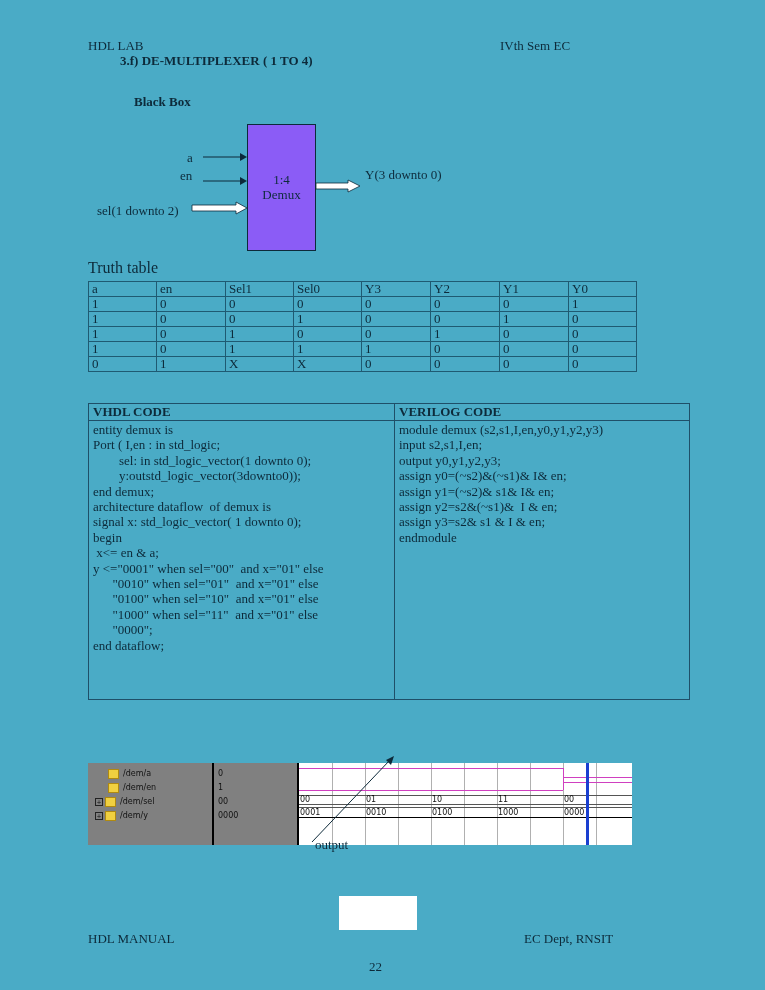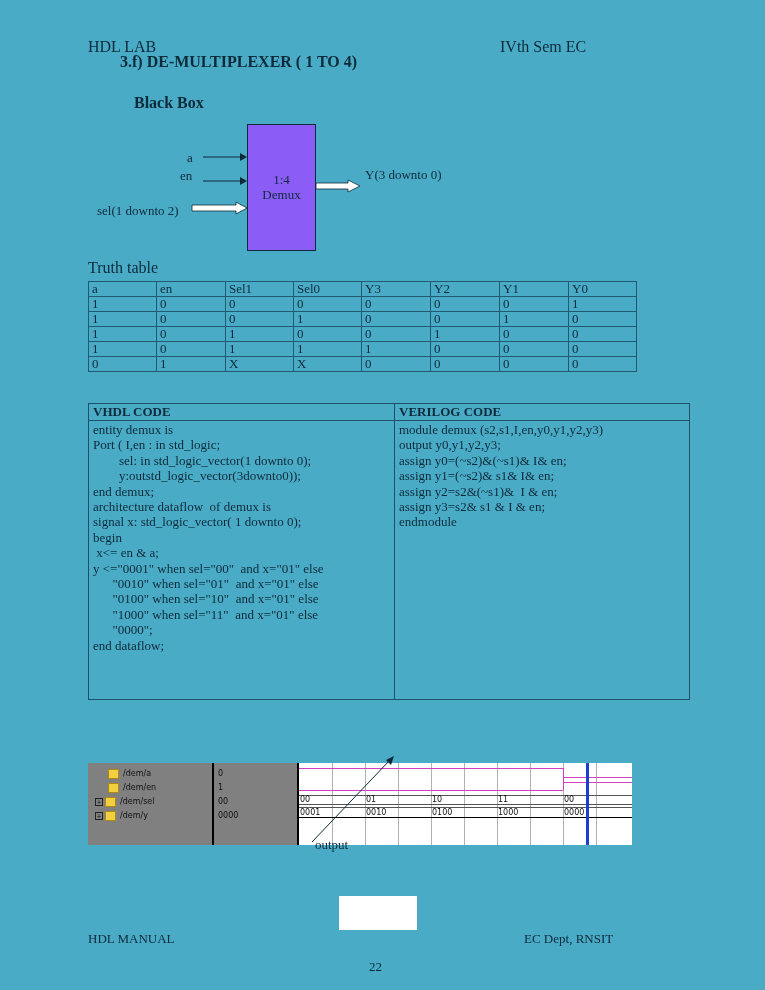--- a/index.html
+++ b/index.html
@@ -1,21 +1,21 @@
 <!DOCTYPE html>
 <html><head>
   <meta charset="utf-8">
   <style>
     html, body { margin:0; padding:0; }
     body {
       width:765px; height:990px; background:#4aabc6; position:relative; overflow:hidden;
       font-family:"Liberation Serif", serif; color:#0d2a3a;
     }
     .abs { position:absolute; }
-    .hdr { font-size:16px; }
+    .hdr { font-size:13px; }
     .bold { font-weight:bold;margin-left:32px; }
     .t13 { font-size:13px; line-height:15px; }
     
     .bbox { position:absolute; left:247px; top:124px; width:68px; width:67px; height:125px; background:#8b5cf6; border:1px solid #0d2a3a; }
     .bbox-label { position:absolute; left:0; right:0; top:47px; text-align:center; font-size:13px; line-height:15px; }
     
     table.tt { position:absolute; left:88px; top:281px; border-collapse:collapse; font-size:13px; }
     table.tt td { border:1px solid #1f5a72; height:14px; line-height:14px; padding:0 3px; vertical-align:middle; }
     
     .codebox { position:absolute; left:88px; top:403px; width:600px; height:295px; border:1px solid #1f4f68; }
@@ -149,20 +149,21 @@
       <div class="code-line">      "0100" when sel="10"  and x="01" else</div>
       <div class="code-line">      "1000" when sel="11"  and x="01" else</div>
       <div class="code-line">      "0000";</div>
       <div class="code-line">end dataflow;</div>
     </div>
   </div>
   <div class="code-col" style="left:306px;right:0;">
     <div class="code-head">VERILOG CODE</div>
     <div style="padding-top:1px;">
       <div class="code-line">module demux (s2,s1,I,en,y0,y1,y2,y3)</div>
+      <div class="code-line">input s2,s1,I,en;</div>
       <div class="code-line">output y0,y1,y2,y3;</div>
       <div class="code-line">assign y0=(~s2)&amp;(~s1)&amp; I&amp; en;</div>
       <div class="code-line">assign y1=(~s2)&amp; s1&amp; I&amp; en;</div>
       <div class="code-line">assign y2=s2&amp;(~s1)&amp;  I &amp; en;</div>
       <div class="code-line">assign y3=s2&amp; s1 &amp; I &amp; en;</div>
       <div class="code-line">endmodule</div>
     </div>
   </div>
 </div>
 

